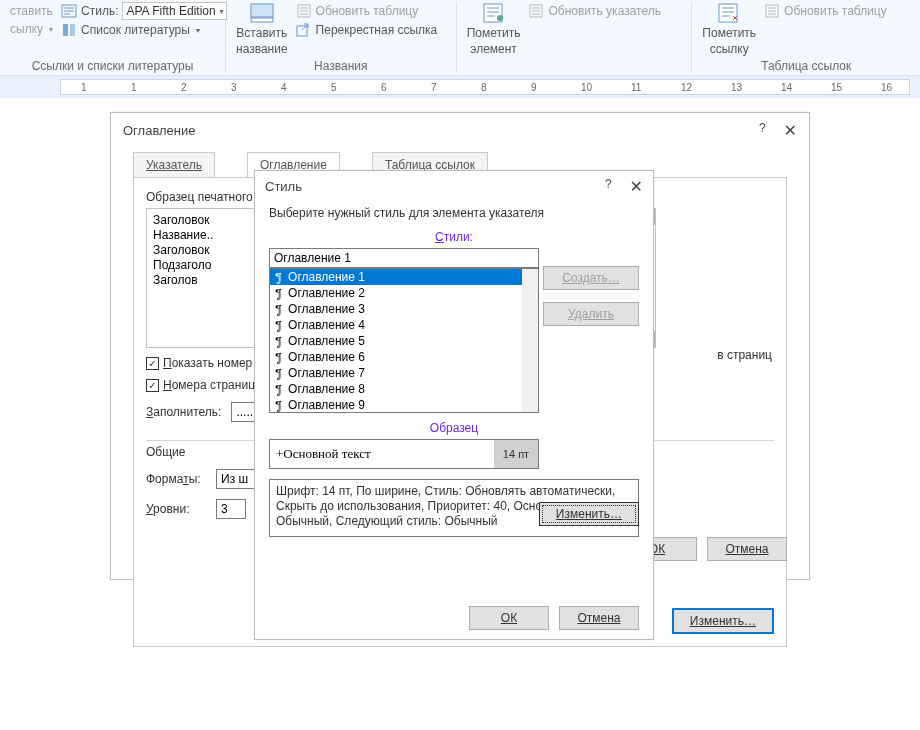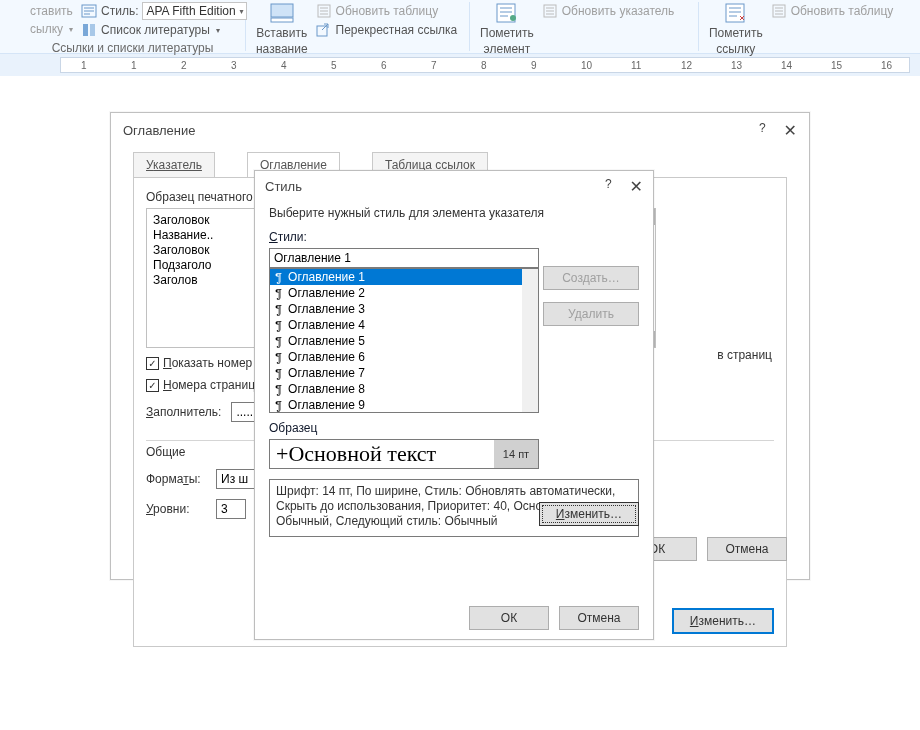--- a/index.html
+++ b/index.html
@@ -1,19 +1,19 @@
 <!DOCTYPE html>
 <html><head>
 <meta charset="utf-8">
 <style>
   * { box-sizing: border-box; margin: 0; padding: 0; font-family: "Segoe UI", Tahoma, sans-serif; font-size: 12px; }
   body { background: #fff; width: 920px; height: 730px; overflow: hidden; position: relative; }
 
   
-  .ribbon { background: #f3f9ff; display: flex; border-bottom: 1px solid #d5e5f7; height: 54px; padding-left: 20px; }
+  .ribbon { background: #f3f9ff; display: flex; border-bottom: 1px solid #d5e5f7; height: 76px; }
   .ribbon-group { padding: 2px 10px 2px 10px; display: flex; flex-direction: column; justify-content: space-between; position: relative; }
   .ribbon-group .rg-body { display: flex; gap: 4px; align-items: flex-start; }
   .ribbon-sep { width: 1px; background: #d5e5f7; margin: 2px 0; }
   .rg-label { text-align: center; color: #6a6a6a; padding-top: 2px; }
   .rbtn { display: flex; flex-direction: column; align-items: center; gap: 2px; color: #888; cursor: default; }
   .rbtn .ricon { width: 28px; height: 22px; }
   .rline { display: flex; align-items: center; gap: 4px; color: #555; height: 18px; }
   .rline.dim { color: #a0a0a0; }
   .rline .smicon { width: 16px; height: 16px; }
   .style-combo { border: 1px solid #c5c5c5; background: #fff; width: 105px; height: 18px; padding: 0 3px; font-size: 11px; color: #333; display: flex; align-items: center; justify-content: space-between; }
@@ -35,42 +35,42 @@
   .tab-body { border: 1px solid #c9c9c9; margin: 0 22px 14px 22px; padding: 12px 12px 12px 12px; position: relative; height: 470px; background: #fff; }
   .preview-box { border: 1px solid #c0c0c0; background: #fff; width: 510px; height: 140px; padding: 4px 6px; position: relative; }
   .preview-scroll { position: absolute; right: 0; top: 0; bottom: 0; width: 16px; display: flex; flex-direction: column; justify-content: space-between; align-items: center; }
   .scroll-btn { width: 16px; height: 16px; border: 1px solid #b7b7b7; background: #efefef; display: flex; align-items: center; justify-content: center; font-size: 8px; color: #555; }
   .chk-row { display: flex; align-items: center; gap: 4px; margin-top: 8px; color: #333; }
   .chk { width: 13px; height: 13px; border: 1px solid #333; display: flex; align-items: center; justify-content: center; font-size: 10px; }
   .form-row { display: flex; align-items: center; gap: 10px; margin-top: 10px; }
   .form-row label { color: #333; }
   .txtbox { border: 1px solid #7a7a7a; background: #fff; height: 20px; padding: 0 4px; display: flex; align-items: center; }
   .section-head { color: #333; margin-top: 18px; border-top: 1px solid #d5d5d5; padding-top: 4px; }
-  .btn { border: 1px solid #adadad; background: #e1e1e1; padding: 4px 16px; min-width: 80px; text-align: center; color: #333; }
+  .btn { border: 1px solid #adadad; background: #e1e1e1; padding: 4px 16px; min-width: 80px; text-align: center; color: #333; text-decoration: underline; }
   .btn.primary { border: 2px solid #0078d4; background: #e1e1e1; }
   .btn.disabled { color: #a0a0a0; }
   .outer-btns { position: absolute; right: 22px; bottom: 18px; display: flex; gap: 10px; }
 
   
   .dlg-inner { left: 254px; top: 170px; width: 400px; height: 470px; background: #fff; border: 1px solid #bdbdbd; z-index: 10; }
   .dlg-inner .dlg-title { padding: 6px 10px; }
   .inner-body { padding: 4px 14px 10px 14px; position: relative; height: calc(100% - 30px); }
   .instr { color: #333; margin-bottom: 10px; }
-  .lbl { color: #0f172a; margin-bottom: 4px; }
+  .lbl { color: #6d28d9; margin-bottom: 4px; text-align: center; }
   .list-input { border: 1px solid #7a7a7a; height: 20px; width: 270px; padding: 0 4px; display: flex; align-items: center; background: #fff; }
   .listbox { border: 1px solid #7a7a7a; width: 270px; height: 145px; overflow: hidden; background: #fff; position: relative; }
   .li-row { display: flex; align-items: center; gap: 6px; padding: 1px 5px; }
   .li-row.sel { background: #0078d4; color: #fff; }
   .pilcrow { font-weight: bold; font-family: "Cambria", serif; }
   .li-scroll { position: absolute; right: 0; top: 0; bottom: 0; width: 16px; background: #f0f0f0; }
   .side-btns { position: absolute; right: 14px; top: 64px; display: flex; flex-direction: column; gap: 12px; }
   .side-btns .btn { width: 96px; }
   .sample-lbl { margin-top: 8px; }
   .sample-box { border: 1px solid #7a7a7a; width: 270px; height: 30px; display: flex; align-items: center; background: #fff; margin-top: 2px; }
-  .sample-text { font-family: "Times New Roman", serif; font-size: 22px; padding: 0 6px; flex: 1; }
+  .sample-text { font-family: "Times New Roman", serif; font-size: 13px; padding: 0 6px; flex: 1; }
   .sample-sz { background: #d0d0d0; height: 100%; width: 44px; display: flex; align-items: center; justify-content: center; font-size: 11px; color: #333; }
   .modify-btn { position: absolute; right: 14px; top: 300px; }
   .desc-box { border: 1px solid #7a7a7a; width: 370px; height: 58px; padding: 4px 6px; margin-top: 10px; color: #333; line-height: 1.25; background: #fff; }
   .inner-btns { position: absolute; right: 14px; bottom: 10px; display: flex; gap: 10px; }
 
   .u { text-decoration: underline; }
   svg { display: block; }
 </style>
 </head>
 <body>

